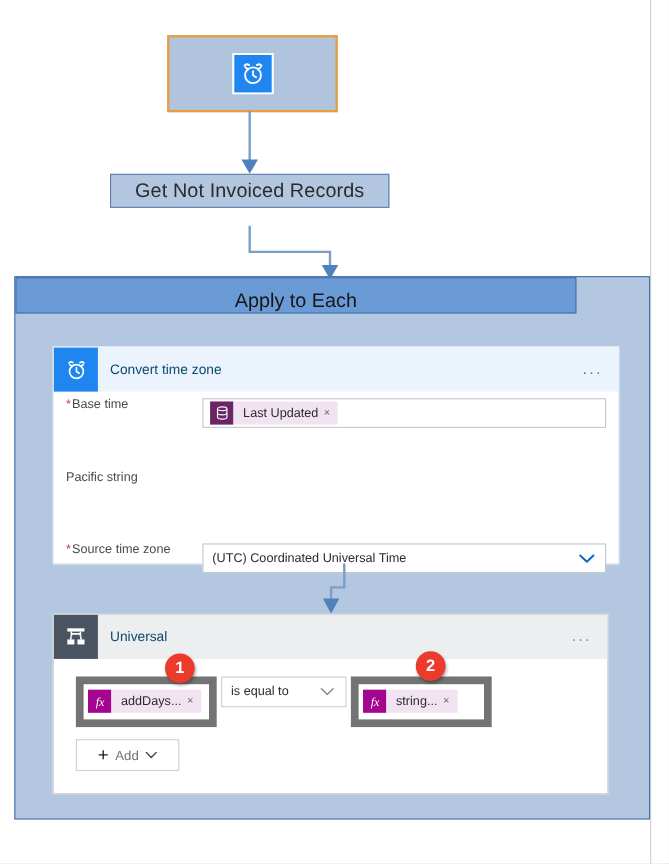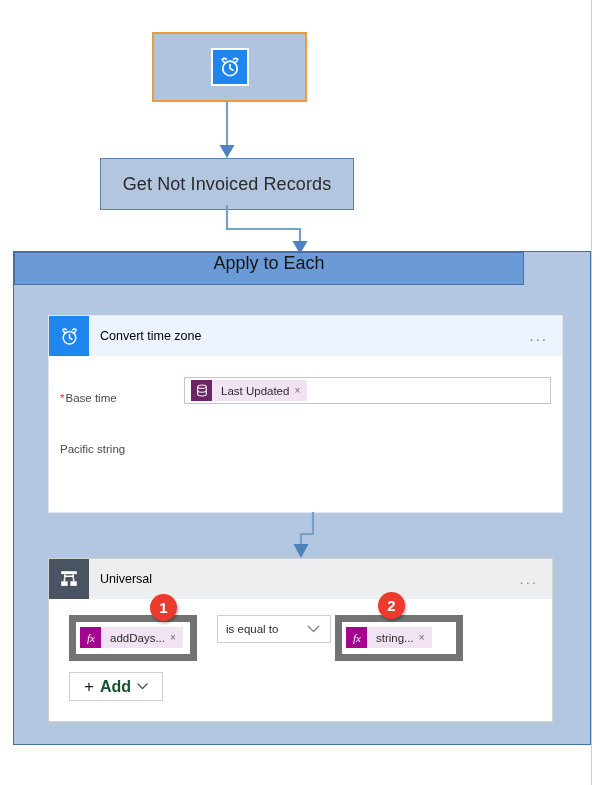--- a/index.html
+++ b/index.html
@@ -61,21 +61,21 @@
     width: 26px;
     height: 60px;
   }
 
   
   .records-node {
     position: absolute;
     left: 100px;
     top: 158px;
     width: 254px;
-    height: 52px;
+    height: 31px;
     background: #b3c6e0;
     border: 1px solid #5b7fab;
     box-sizing: border-box;
     display: flex;
     align-items: center;
     justify-content: center;
   }
   .records-label {
     font-size: 18px;
     color: #2b2b2b;
@@ -105,21 +105,21 @@
   .scope-header {
     position: absolute;
     left: 0px;
     top: 0px;
     width: 510px;
     height: 33px;
     background: #6a9bd6;
     border: 1px solid #4472a8;
     box-sizing: border-box;
     display: flex;
-    align-items: flex-start;
+    align-items: flex-end;
     justify-content: center;
   }
   .scope-title {
     font-size: 18px;
     color: #171717;
   }
 
   
   .card {
     position: absolute;
@@ -139,21 +139,21 @@
     display: flex;
     align-items: center;
     justify-content: center;
   }
   .icon-blue { background: #1f86f0; }
   .icon-slate { background: #4a5362; }
   .card-title {
     flex: 1 1 auto;
     padding-left: 11px;
     font-size: 12.5px;
-    color: #000000;
+    color: #0c4a6e;
   }
   .ellipsis {
     flex: 0 0 auto;
     padding-right: 14px;
     font-size: 15px;
     letter-spacing: 2px;
     color: #5d7fb0;
     line-height: 10px;
   }
 
@@ -164,23 +164,23 @@
     width: 515px;
     height: 198px;
     border: 1px solid #e3e8ef;
   }
   #convert-card .card-header { background: #ebf3fd; }
   #convert-card .card-body {
     padding: 6px 11px 10px 11px;
   }
   .field-row {
     display: flex;
-    align-items: flex-end;
+    align-items: flex-start;
     height: 42px;
-    margin-bottom: 9px;
+    margin-bottom: 24px;
   }
   .field-label {
     width: 124px;
     flex: 0 0 124px;
     font-size: 11.5px;
     color: #4a4a4a;
     white-space: nowrap;
   }
   .req-star {
     color: #d6333f;
@@ -302,21 +302,21 @@
     padding-top: 5px;
     padding-left: 4px;
   }
   .cond-operand .token { margin-left: 0; }
   .cond-operator {
     width: 114px;
     height: 28px;
     border: 1px solid #cfcfcf;
     background: #ffffff;
     box-sizing: border-box;
-    margin-left: 20px;
+    margin-left: 4px;
     display: flex;
     align-items: center;
     position: relative;
   }
   .cond-operator .field-text { font-size: 11.5px; }
   .chevron-gray {
     position: absolute;
     right: 10px;
     top: 50%;
     transform: translateY(-50%);
@@ -340,23 +340,23 @@
     justify-content: center;
     gap: 6px;
   }
   .add-plus {
     font-size: 17px;
     color: #1b1b1b;
     line-height: 1;
     font-weight: 300;
   }
   .add-label {
-    font-size: 16px;
-    color: #14532d;
-    font-weight: bold;
+    font-size: 12px;
+    color: #737373;
+    font-weight: normal;
   }
   .add-caret {
     width: 11px;
     height: 7px;
     color: #4a4a4a;
   }
   .add-caret svg { display: block; }
 
   
   .badge {
@@ -452,20 +452,33 @@
           <span class="token-label">Last Updated</span>
           <span class="token-x">×</span>
         </span>
       </div>
     </div>
 
     <div class="field-row">
       <div class="field-label">Pacific string</div>
     </div>
 
+    <div class="field-row">
+      <div class="field-label">
+        <span class="req-star">*</span><span>Source time zone</span>
+      </div>
+      <div class="field-control">
+        <span class="field-text">(UTC) Coordinated Universal Time</span>
+        <span class="chevron">
+          <svg width="15" height="9" viewBox="0 0 15 9" fill="none" stroke="currentColor" stroke-width="1.8" stroke-linecap="round" stroke-linejoin="round">
+            <path d="M1.5 1.5 L7.5 7.2 L13.5 1.5"></path>
+          </svg>
+        </span>
+      </div>
+    </div>
 
 
   </div>
 </div>
 
 <div class="conn3">
   <svg width="35" height="48" viewBox="0 0 35 48">
     <path d="M23 0 V22 H11 V34" stroke="#7ba0c8" stroke-width="2.2" fill="none"></path>
     <path d="M3.5 32 L11 46 L18.5 32 Z" fill="#4f81bd"></path>
   </svg>

